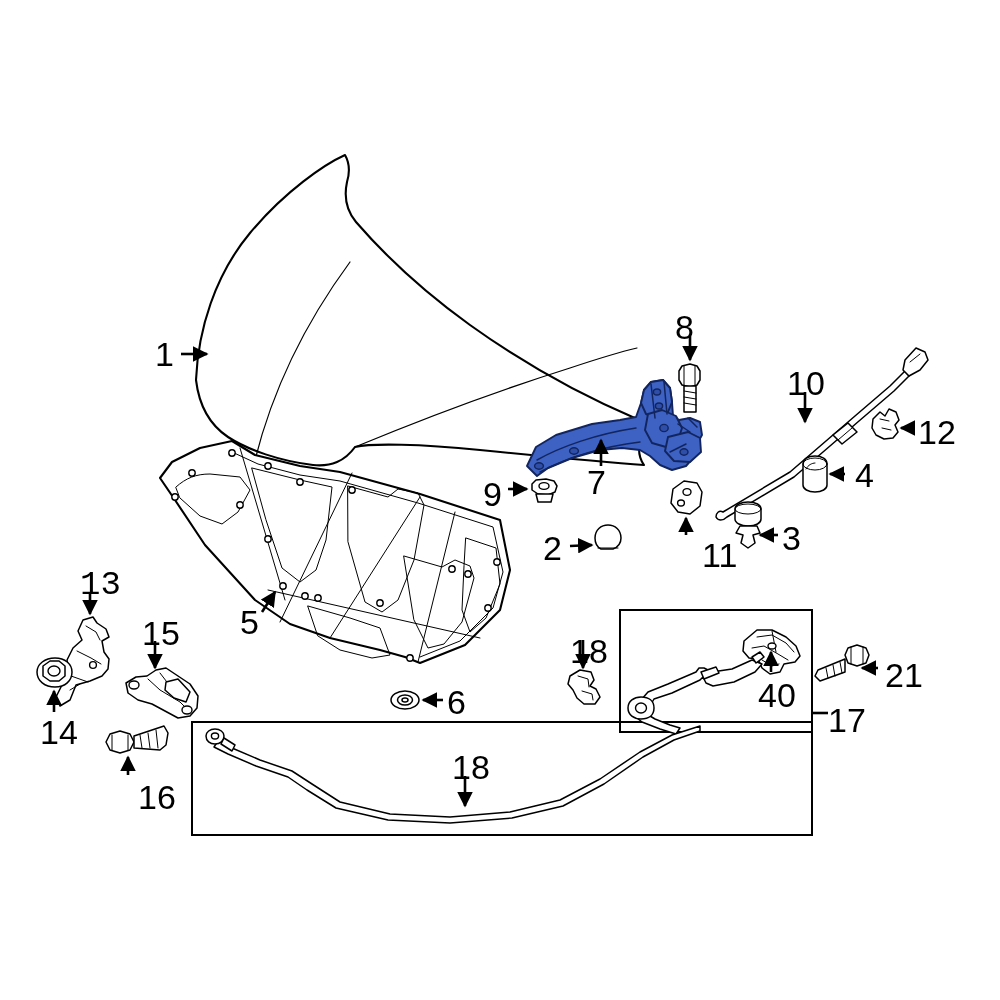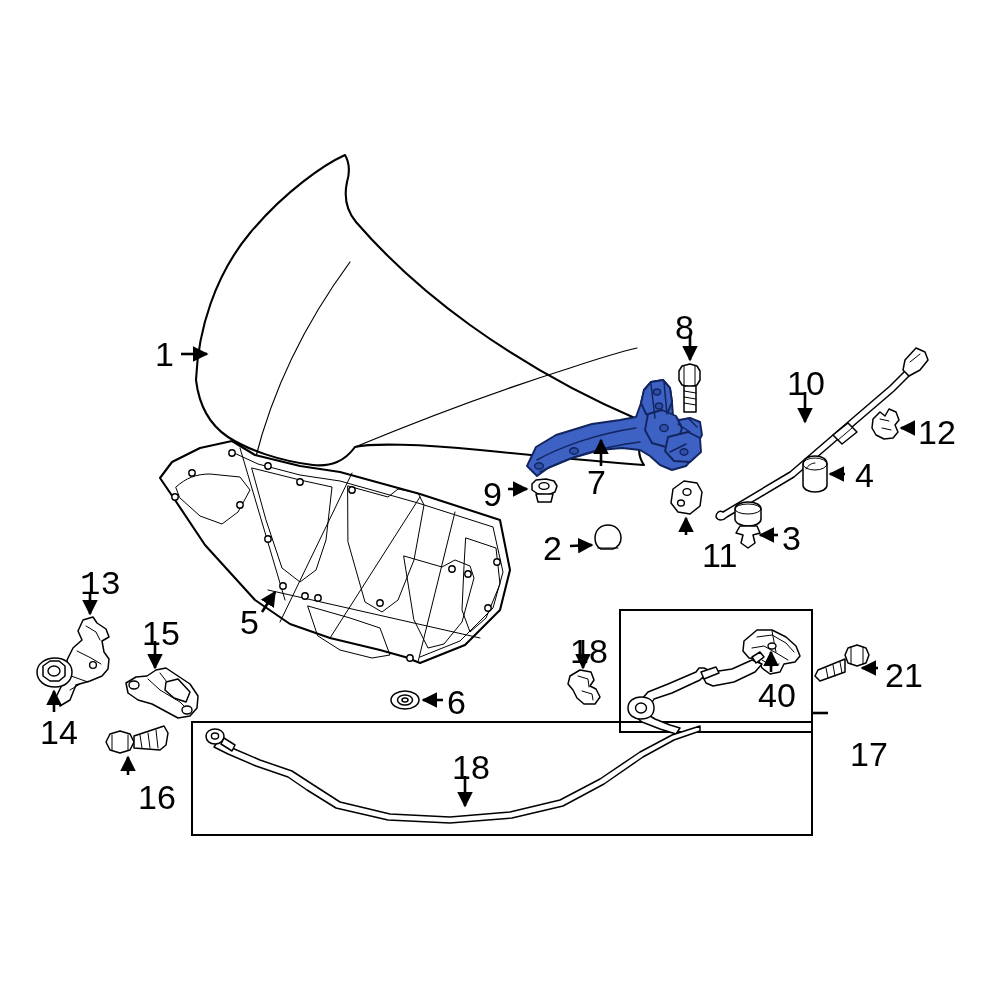--- a/index.html
+++ b/index.html
@@ -538,19 +538,19 @@
   <div class="label" style="left:587px; top:465px;">7</div>
   <div class="label" style="left:675px; top:310px;">8</div>
   <div class="label" style="left:483px; top:477px;">9</div>
   <div class="label" style="left:787px; top:366px;">10</div>
   <div class="label" style="left:670px; top:538px;margin-left:32px;">11</div>
   <div class="label" style="left:918px; top:415px;">12</div>
   <div class="label" style="left:80px;  top:568px;font-family:Liberation Mono, monospace;">13</div>
   <div class="label" style="left:40px;  top:715px;">14</div>
   <div class="label" style="left:142px; top:616px;">15</div>
   <div class="label" style="left:118px; top:780px;margin-left:20px;">16</div>
-  <div class="label" style="left:828px; top:737px;margin-left:22px;">17</div>
+  <div class="label" style="left:828px; top:703px;">17</div>
   <div class="label" style="left:570px; top:634px;">18</div>
   <div class="label" style="left:452px; top:750px;">18</div>
   <div class="label" style="left:758px; top:678px;">40</div>
   <div class="label" style="left:885px; top:658px;">21</div>
 
 </div>
 
 </body></html>

